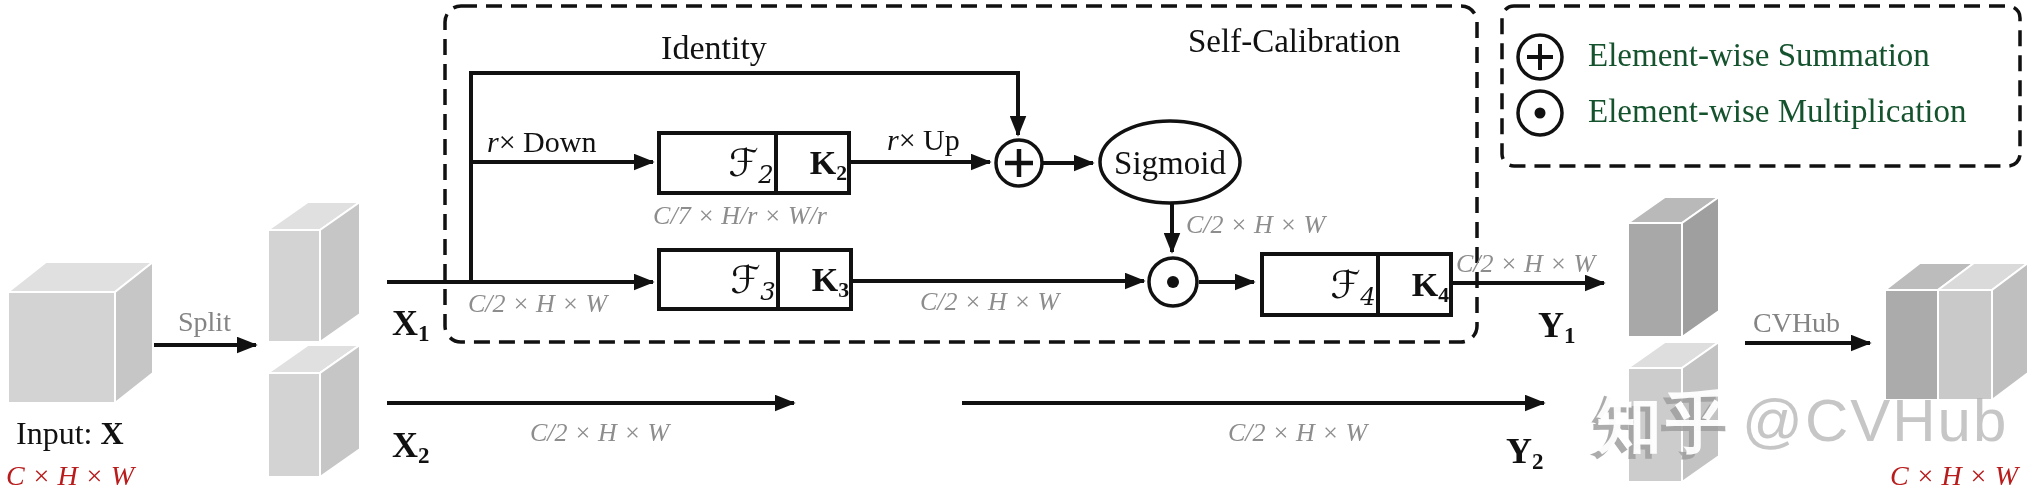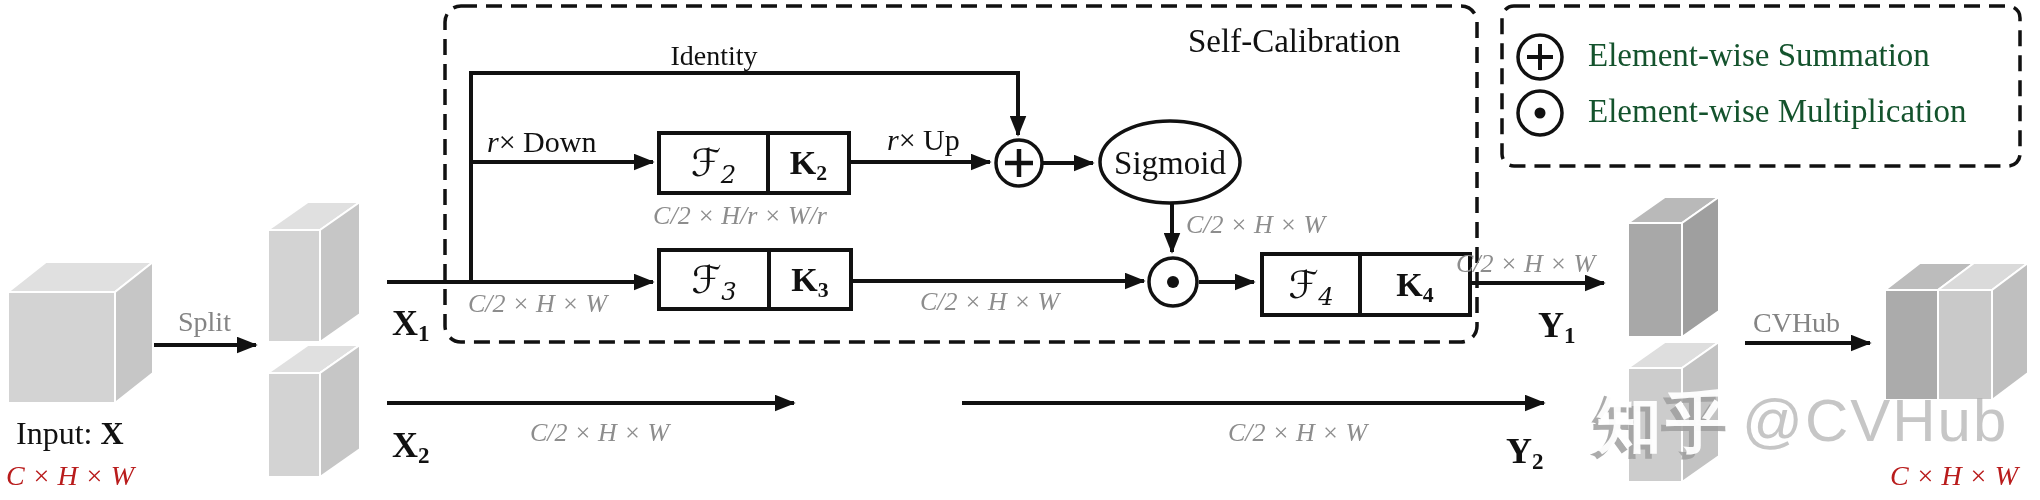--- a/index.html
+++ b/index.html
@@ -16,21 +16,21 @@
   .graylab{color:#848484;font-size:28px;}
   .blacklab{color:#111;font-size:33px;}
   .iolab{font-size:32px;color:#111;}
   .iolab b{font-weight:700;}
   .varlab{font-size:36px;font-weight:700;color:#111;margin-top:9px;}
   sub{font-size:.64em;line-height:0;vertical-align:-0.28em;}
   .fk-box{
     position:absolute;display:flex;background:#fff;border:4px solid #111;
     box-sizing:border-box;align-items:stretch;
   }
-  .fk-cell{display:flex;align-items:center;justify-content:center;}
+  .fk-cell{display:flex;align-items:center;justify-content:flex-end;margin-left:32px;}
   .fk-cell.fc{border-right:4px solid #111;}
   .fglyph{font-style:italic;font-size:38px;font-family:"DejaVu Serif","DejaVu Sans",serif;}
   .kglyph{font-weight:700;font-size:34px;}
   .legend-text{font-size:33px;color:#14532d;}
   .wm{position:absolute;white-space:nowrap;font-family:"Liberation Sans",sans-serif;}
   .wm-brand{font-size:66px;font-weight:700;letter-spacing:4px;color:rgba(255,255,255,.95);
     text-shadow:-5px 5px 0 rgba(158,158,158,.85);}
   .wm-handle{font-size:60px;font-weight:400;color:rgba(176,176,176,.72);letter-spacing:2px;}
 </style>
 </head>
@@ -134,48 +134,48 @@
 
   <div class="fk-box" style="left:657px;top:248px;width:196px;height:63px">
     <div class="fk-cell fc" style="width:106px">
         <span class="fglyph"><span>ℱ</span><sub>3</sub></span>
       </div>
     <div class="fk-cell" style="flex:1">
         <span class="kglyph"><span>K</span><sub>3</sub></span>
       </div>
   </div>
 
-  <div class="fk-box" style="left:1260px;top:252px;width:212px;height:65px">
+  <div class="fk-box" style="left:1260px;top:252px;width:193px;height:65px">
     <div class="fk-cell fc" style="width:94px">
         <span class="fglyph"><span>ℱ</span><sub>4</sub></span>
       </div>
     <div class="fk-cell" style="flex:1">
         <span class="kglyph"><span>K</span><sub>4</sub></span>
       </div>
   </div>
 
 
-  <div class="lab blacklab center" style="left:714px;top:41px;font-size:28px">Identity</div>
+  <div class="lab blacklab center" style="left:714px;top:30px;font-size:34px">Identity</div>
   <div class="lab blacklab" style="left:1188px;top:24px">Self-Calibration</div>
   <div class="lab blacklab" style="left:487px;top:126px;font-size:30px"><i>r</i><span>× Down</span></div>
   <div class="lab blacklab" style="left:887px;top:124px;font-size:30px"><i>r</i><span>× Up</span></div>
   <div class="lab blacklab mid" style="left:1170px;top:163px">Sigmoid</div>
 
   <div class="lab varlab" style="left:392px;top:296px"><span>X</span><sub>1</sub></div>
   <div class="lab varlab" style="left:392px;top:418px"><span>X</span><sub>2</sub></div>
   <div class="lab varlab" style="left:1538px;top:298px"><span>Y</span><sub>1</sub></div>
   <div class="lab varlab" style="left:1506px;top:424px"><span>Y</span><sub>2</sub></div>
 
   <div class="lab graylab" style="left:178px;top:307px">Split</div>
   <div class="lab graylab" style="left:1753px;top:308px">CVHub</div>
   <div class="lab iolab" style="left:16px;top:417px"><span>Input: </span><b>X</b></div>
   <div class="lab dim-big" style="left:6px;top:461px">C × H × W</div>
   <div class="lab dim-big" style="left:1890px;top:461px">C × H × W</div>
 
-  <div class="lab dim center" style="left:740px;top:202px">C/2 × H/r × W/r</div>
+  <div class="lab dim center" style="left:740px;top:202px">C/7 × H/r × W/r</div>
   <div class="lab dim" style="left:468px;top:290px">C/2 × H × W</div>
   <div class="lab dim" style="left:920px;top:288px">C/2 × H × W</div>
   <div class="lab dim" style="left:1186px;top:211px">C/2 × H × W</div>
   <div class="lab dim" style="left:1456px;top:250px">C/2 × H × W</div>
   <div class="lab dim" style="left:530px;top:419px">C/2 × H × W</div>
   <div class="lab dim" style="left:1228px;top:419px">C/2 × H × W</div>
 
   <div class="lab legend-text" style="left:1588px;top:38px">Element-wise Summation</div>
   <div class="lab legend-text" style="left:1588px;top:94px">Element-wise Multiplication</div>
 

